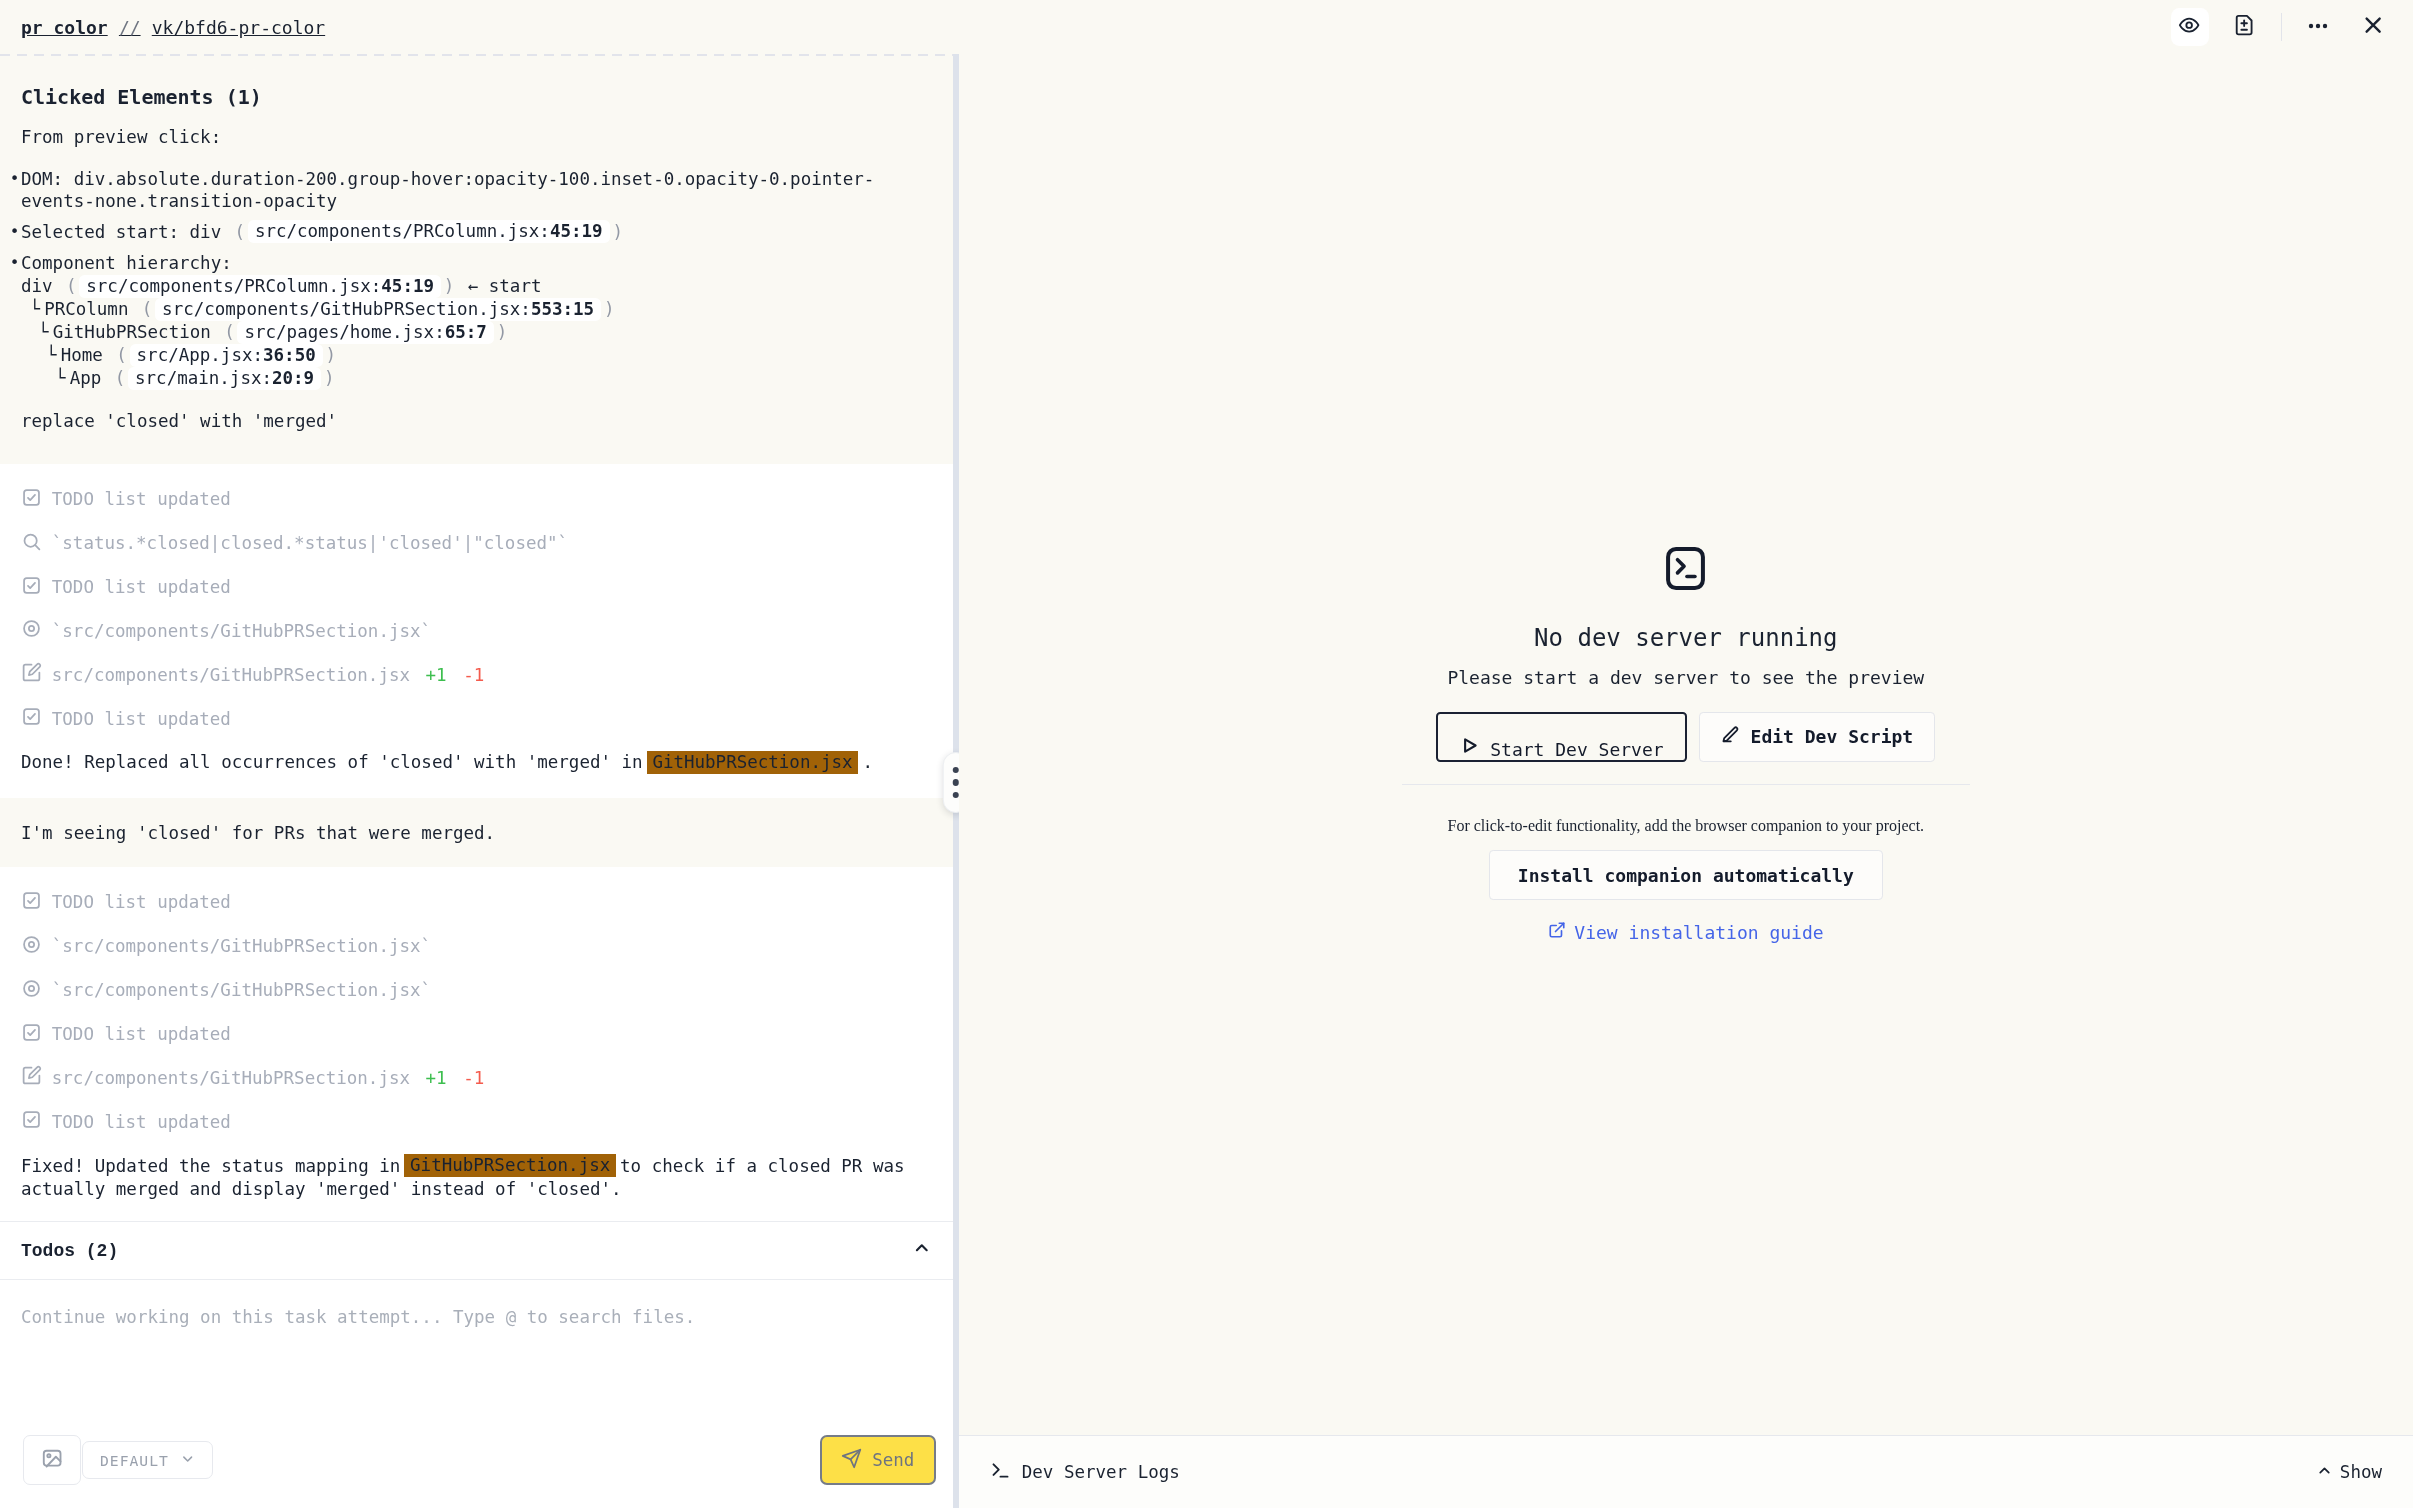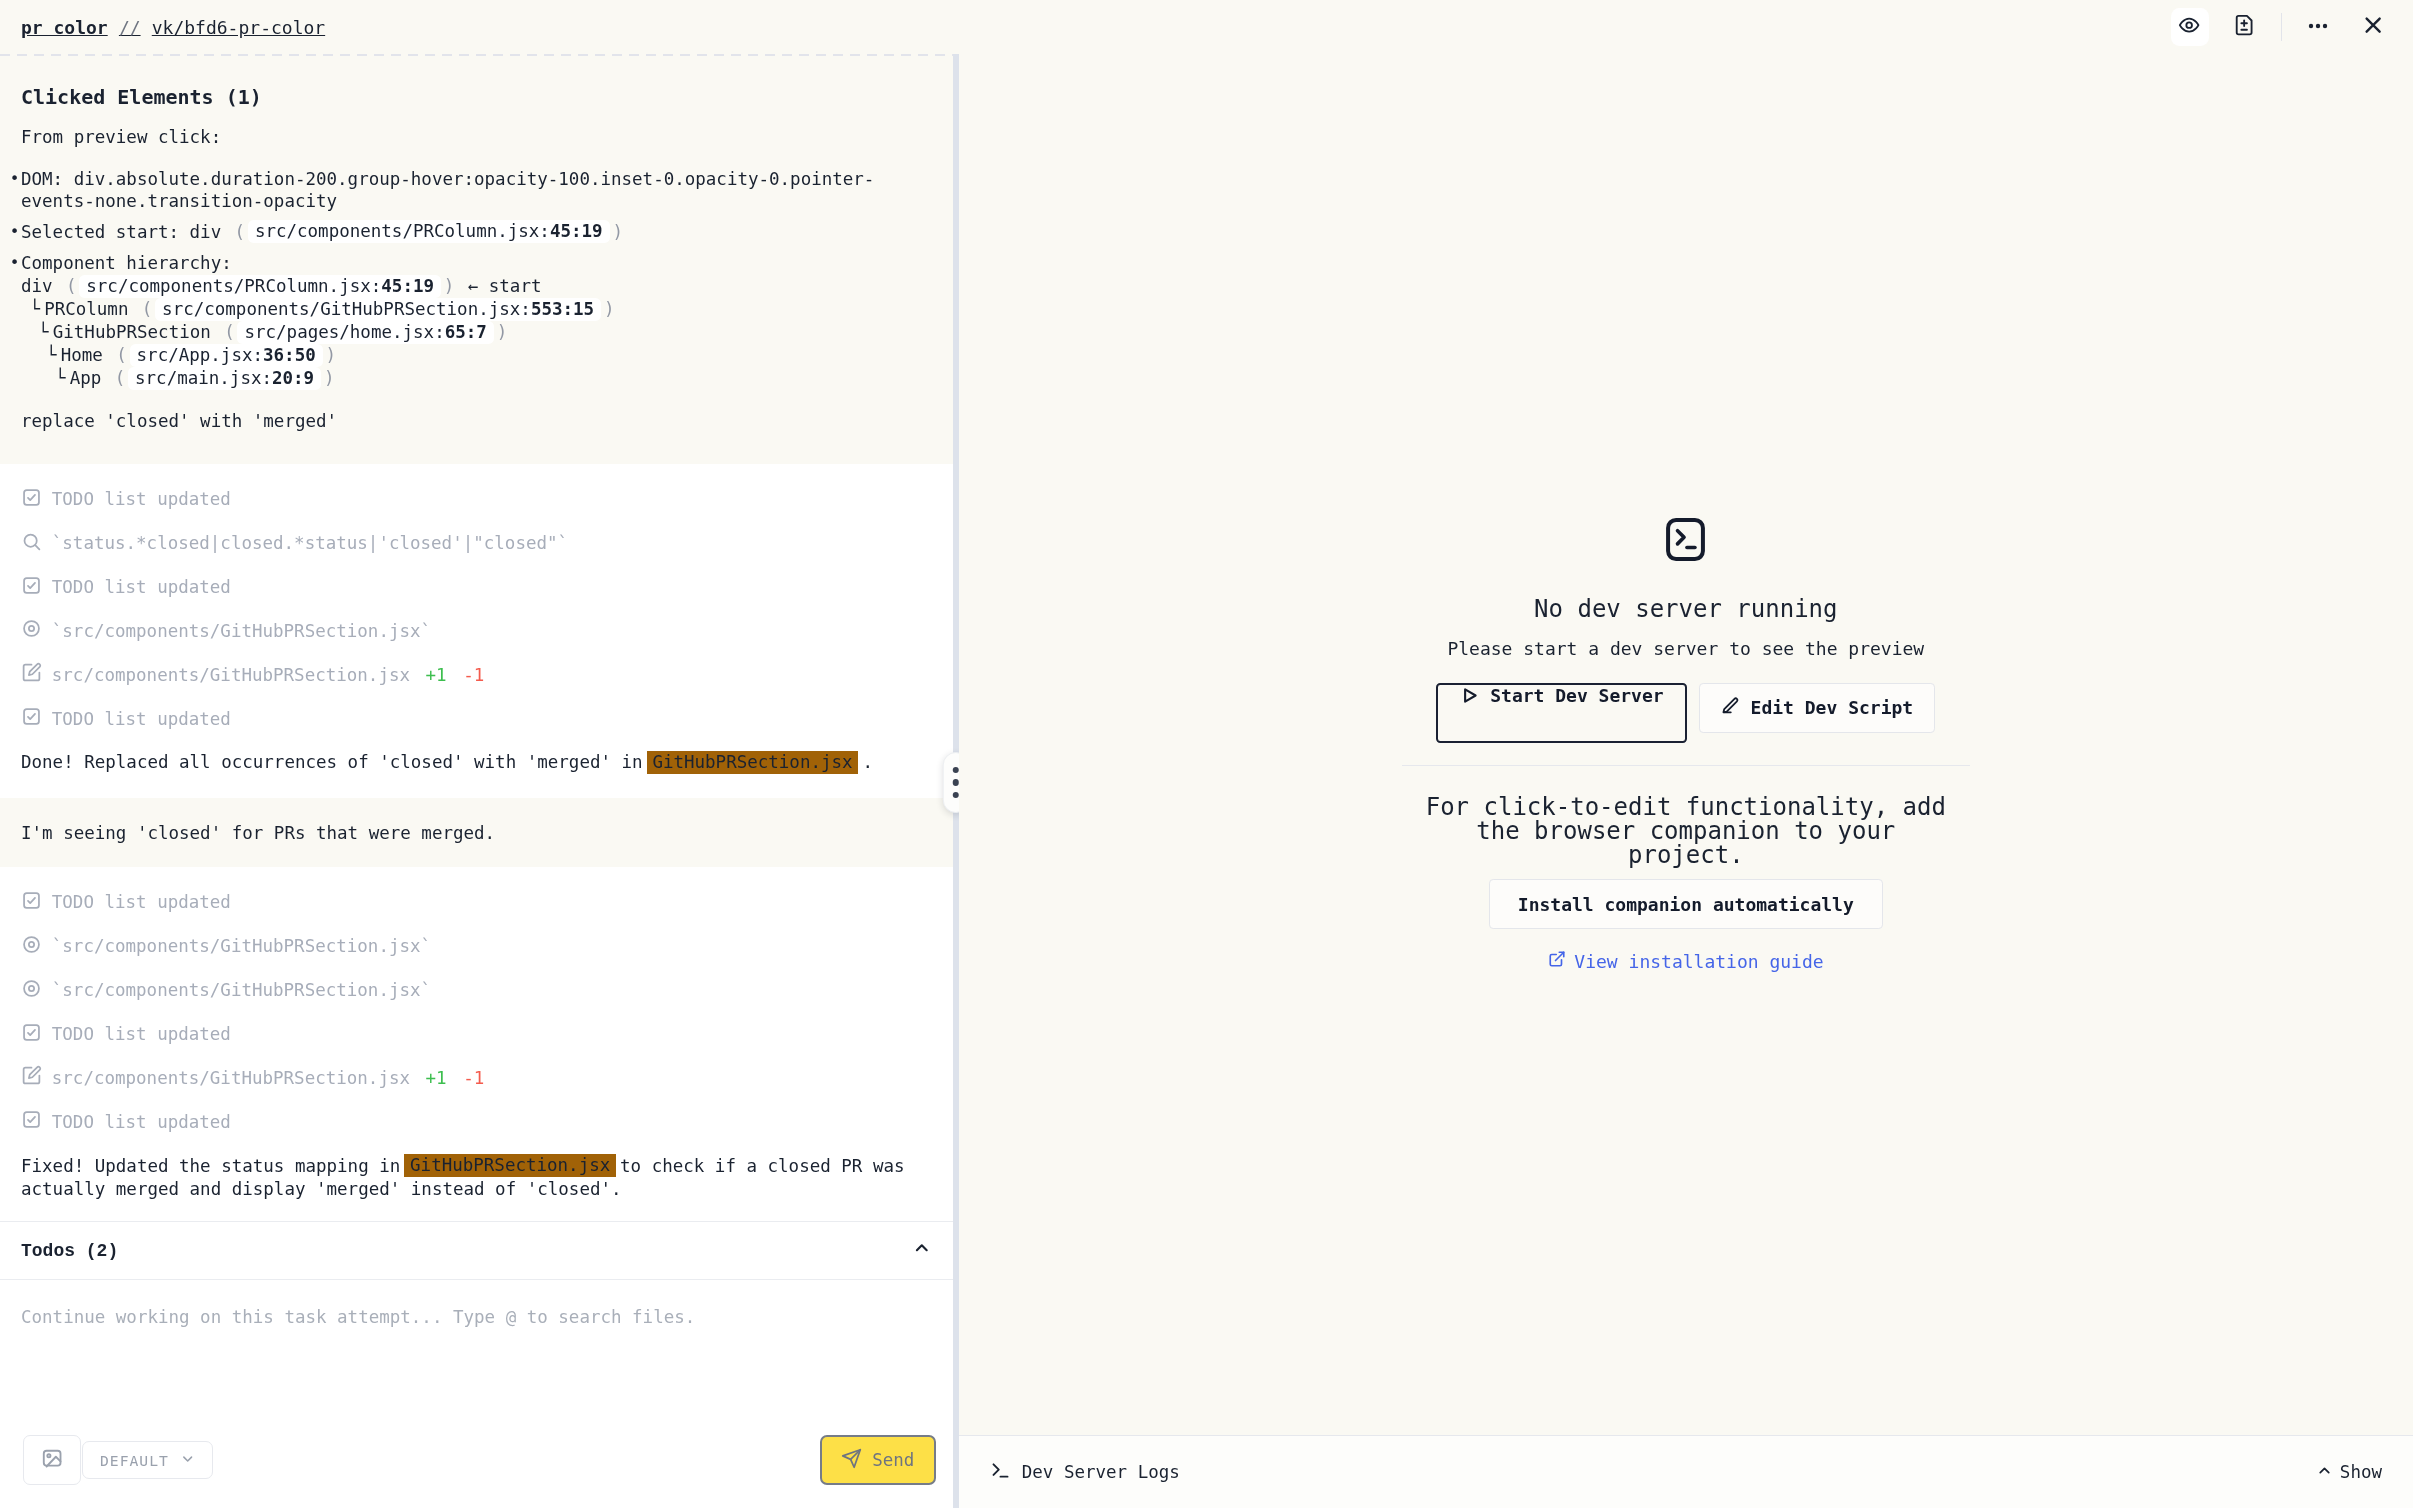--- a/index.html
+++ b/index.html
@@ -119,31 +119,31 @@
   }
   .preview-center {
     display: flex; flex-direction: column; align-items: center; text-align: center;
     margin-bottom: 73px;
   }
   .terminal-icon { margin-bottom: 29px; color: #141B2B; }
   .preview-title { font-size: 24px; font-weight: normal; margin-bottom: 15px; }
   .preview-sub { font-size: 18px; margin-bottom: 24px; }
   .btn-row { display: flex; gap: 12.6px; margin-bottom: 22.3px; }
   .btn-start {
-    height: 60px; padding: 0 21px; background: transparent; border: 2.1px solid #1A2132; border-radius: 4.2px;
-    font-family: inherit; font-size: 18px; font-weight: bold; color: #141B2B;
-    display: flex; align-items: flex-start; gap: 9.8px; cursor: pointer;
+    height: 50px; padding: 0 21px; background: transparent; border: 2.1px solid #1A2132; border-radius: 4.2px;
+    font-family: inherit; font-size: 18px; font-weight: normal; color: #141B2B;
+    display: flex; align-items: flex-end; gap: 9.8px; cursor: pointer;
   }
   .btn-editscript, .btn-install {
     height: 50px; padding: 0 21px; background: rgba(255,255,255,0.55); border: 1.4px solid #E4E6EB; border-radius: 4.2px;
     font-family: inherit; font-size: 18px; font-weight: bold; color: #141B2B;
     display: flex; align-items: center; gap: 9.8px; cursor: pointer;
   }
   .preview-hr { width: 568px; border: none; border-top: 1.4px solid #E6E8ED; margin: 0 0 29px; }
-  .companion-text { font-size: 24px; line-height: 24px; width: 531px; margin-bottom: 12px; }
+  .companion-text { font-size: 16px; line-height: 24px; width: 531px; margin-bottom: 12px; font-family: Liberation Serif, serif; }
   .btn-install { padding: 0 28px; margin-bottom: 21px; justify-content: center; }
   .guide-link {
     display: flex; align-items: center; gap: 8.4px; color: #4565E8; font-size: 18px;
     text-decoration: none; cursor: pointer;
   }
 
   .logs-bar {
     position: absolute; left: 0; right: 0; bottom: 0; height: 73px;
     background: #FDFDFB; border-top: 1.4px solid #E6E8ED;
     display: flex; align-items: center; justify-content: space-between; padding: 0 31px;

